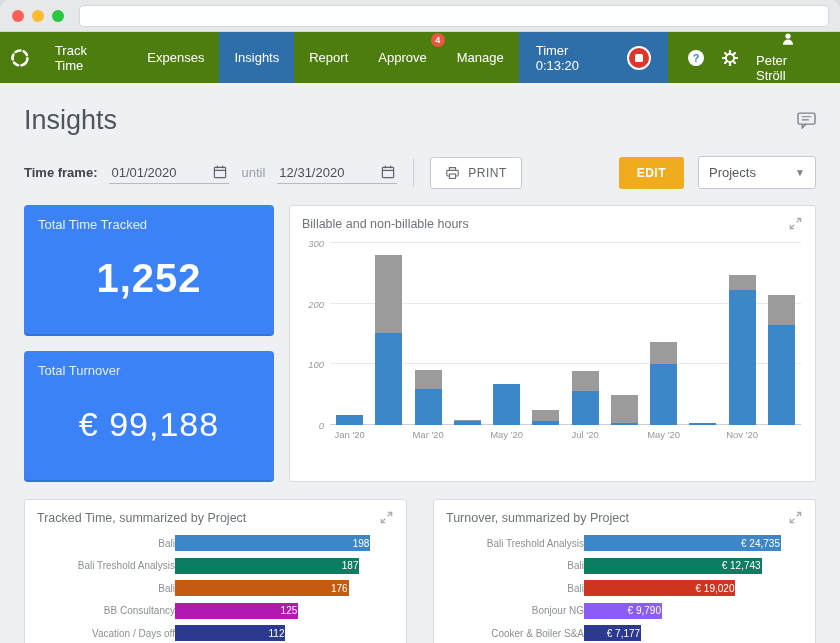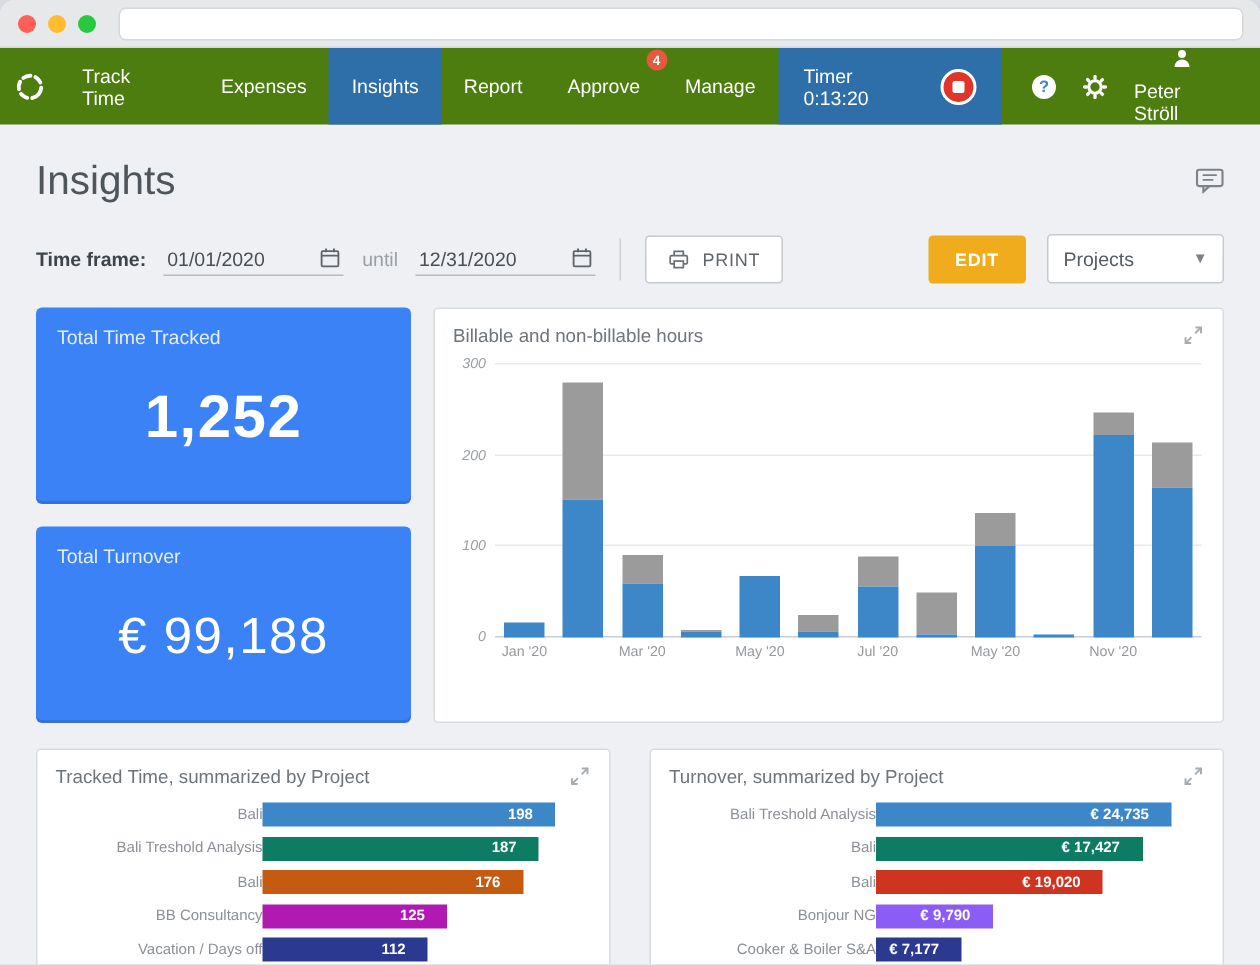--- a/index.html
+++ b/index.html
@@ -94,21 +94,21 @@
 
   
   .grid-row2 { display:grid; grid-template-columns:1fr 1fr; gap:26px; margin-top:17px; }
   .grid-row2 .panel { height:210px; }
   .hchart { padding:4px 0 0; }
   .hrow { display:flex; align-items:center; height:16px; margin:0 12px 6.5px; }
   .hlabel { flex:0 0 138px; padding-right:0; text-align:right; font-size:10px; color:#8b9096;
             white-space:nowrap; overflow:hidden; }
   .htrack { flex:1; height:100%; }
   .hbar { height:100%; display:flex; align-items:center; justify-content:flex-end; color:#fff;
-          font-size:10px; font-weight:bold; padding-right:15px; min-width:16px; }
+          font-size:10px; font-weight:normal; padding-right:1px; min-width:16px; }
 
   svg { display:block; }
 </style>
 </head>
 <body>
 
 <div class="window">
 
   <div class="chrome">
     <span class="dot red"></span>
@@ -421,21 +421,21 @@
               <div class="htrack">
                 <div class="hbar" style="width: 89.9455%; background: rgb(61, 135, 200);">
                   <span>€ 24,735</span>
                 </div>
               </div>
             </div>
             <div class="hrow">
               <div class="hlabel">Bali</div>
               <div class="htrack">
                 <div class="hbar" style="width: 81.1091%; background: rgb(14, 124, 99);">
-                  <span>€ 17,427</span>
+                  <span>€ 12,743</span>
                 </div>
               </div>
             </div>
             <div class="hrow">
               <div class="hlabel">Bali</div>
               <div class="htrack">
                 <div class="hbar" style="width: 69.1636%; background: rgb(207, 52, 32);">
                   <span>€ 19,020</span>
                 </div>
               </div>

